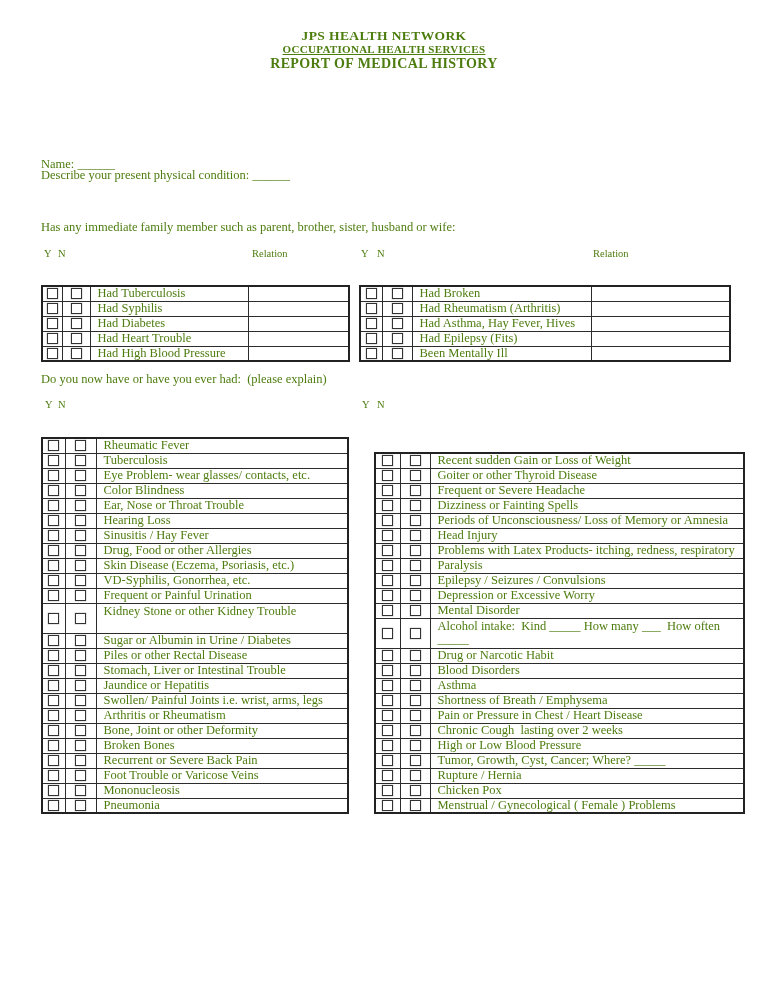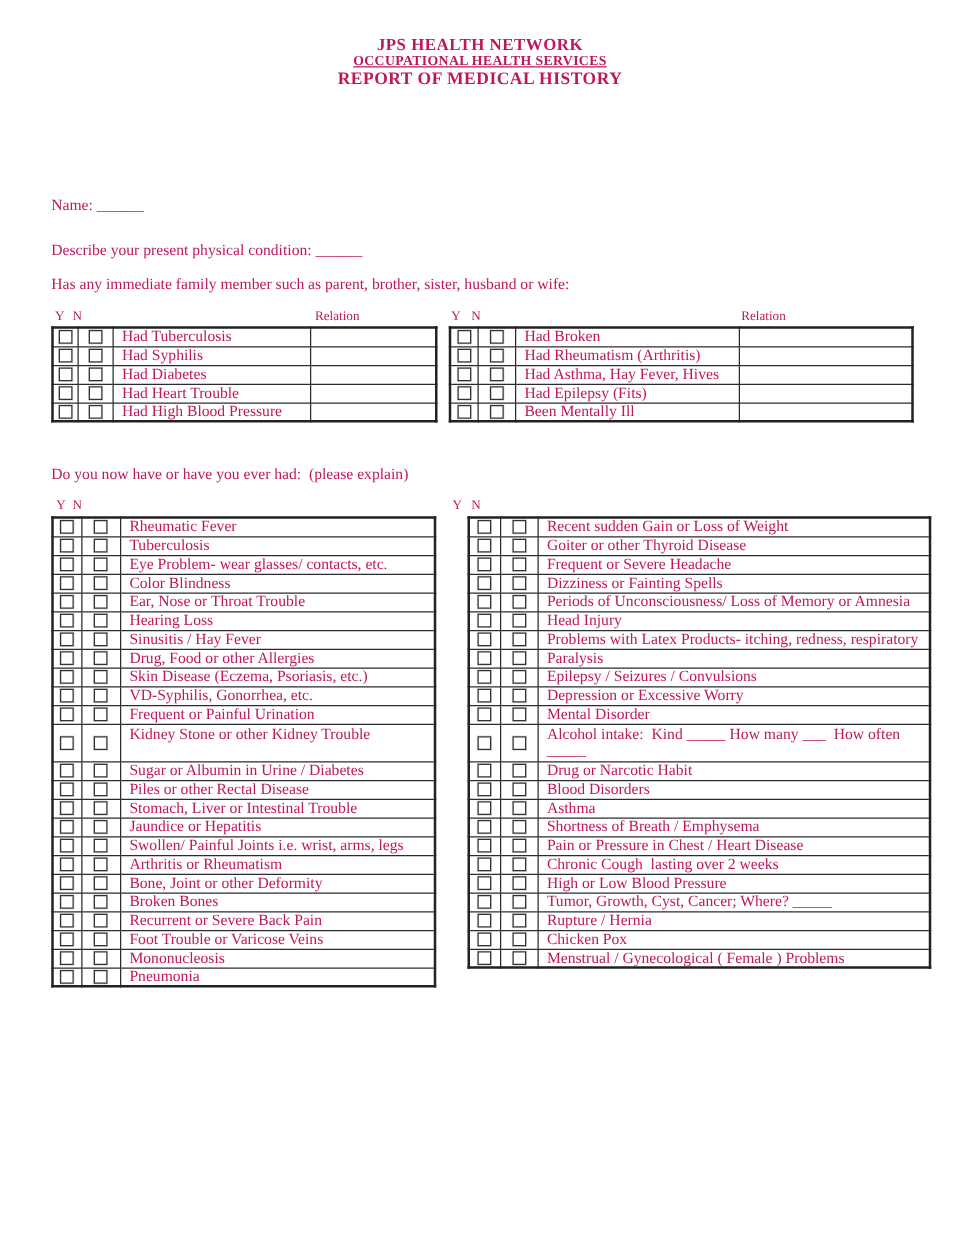--- a/index.html
+++ b/index.html
@@ -1,42 +1,42 @@
 <!DOCTYPE html>
 <html><head>
 <meta charset="utf-8">
 <style>
   * { margin:0; padding:0; box-sizing:border-box; }
   html,body { background:#ffffff; }
   .page {
     position:relative; width:768px; height:994px; background:#ffffff;
-    font-family:"Liberation Serif", serif; color:#be185d; overflow:hidden;
+    font-family:"Liberation Serif", serif; color:#4d7c0f; overflow:hidden;
   }
   .header { position:absolute; top:28px; left:0; width:768px; text-align:center; font-weight:bold; }
   .h1 { font-size:13.5px; line-height:15px; letter-spacing:0.4px; }
   .h2 { font-size:11px;  line-height:13px; letter-spacing:0.3px;text-decoration:underline; }
   .h3 { font-size:14px;  line-height:15px; letter-spacing:0.4px; }
 
   .field, .prompt { position:absolute; left:41px; font-size:12.5px; white-space:pre; }
   #name-field      { top:157px; }
-  #condition-field { top:193px;font-family:Liberation Serif, serif; }
+  #condition-field { top:168px;font-family:Liberation Serif, serif; }
   #family-prompt   { top:220px; width:660px; }
   #history-prompt  { top:372px; width:660px; }
   .blank { letter-spacing:0; }
 
   .col-strip { position:absolute; left:0; top:0; width:768px; height:12px; font-size:10.5px; }
   .col-strip span { position:absolute; top:0; line-height:11px; }
   #family-strip  { top:248px; }
   #history-strip { top:399px; }
   .pos-y1  { left:44px; }  .pos-n1  { left:58px; }  .pos-r1 { left:252px; }
   .pos-y2  { left:361px; } .pos-n2  { left:377px; } .pos-r2 { left:593px; }
   .hpos-y1 { left:45px; }  .hpos-n1 { left:58px; }
   .hpos-y2 { left:362px; } .hpos-n2 { left:377px; }
 
-  .tables { position:absolute; display:flex; align-items:flex-start; }
+  .tables { position:absolute; display:flex; align-items:flex-end;margin-top:24px; }
   #family-tables  { top:261px; left:41px; gap:9px; }
   #history-tables { top:413px; left:41px; gap:25px; }
 
   table { border-collapse:collapse; table-layout:fixed; border:2px solid #222; background:#fff; }
   td { border:1px solid #2c2c2c; height:15px; padding:0; overflow:hidden; }
   .cb-cell { vertical-align:middle; }
   .label-cell {
     font-size:12.5px; line-height:13.5px; padding:0 2px 0 7px;
     white-space:pre-wrap; vertical-align:middle;
   }

